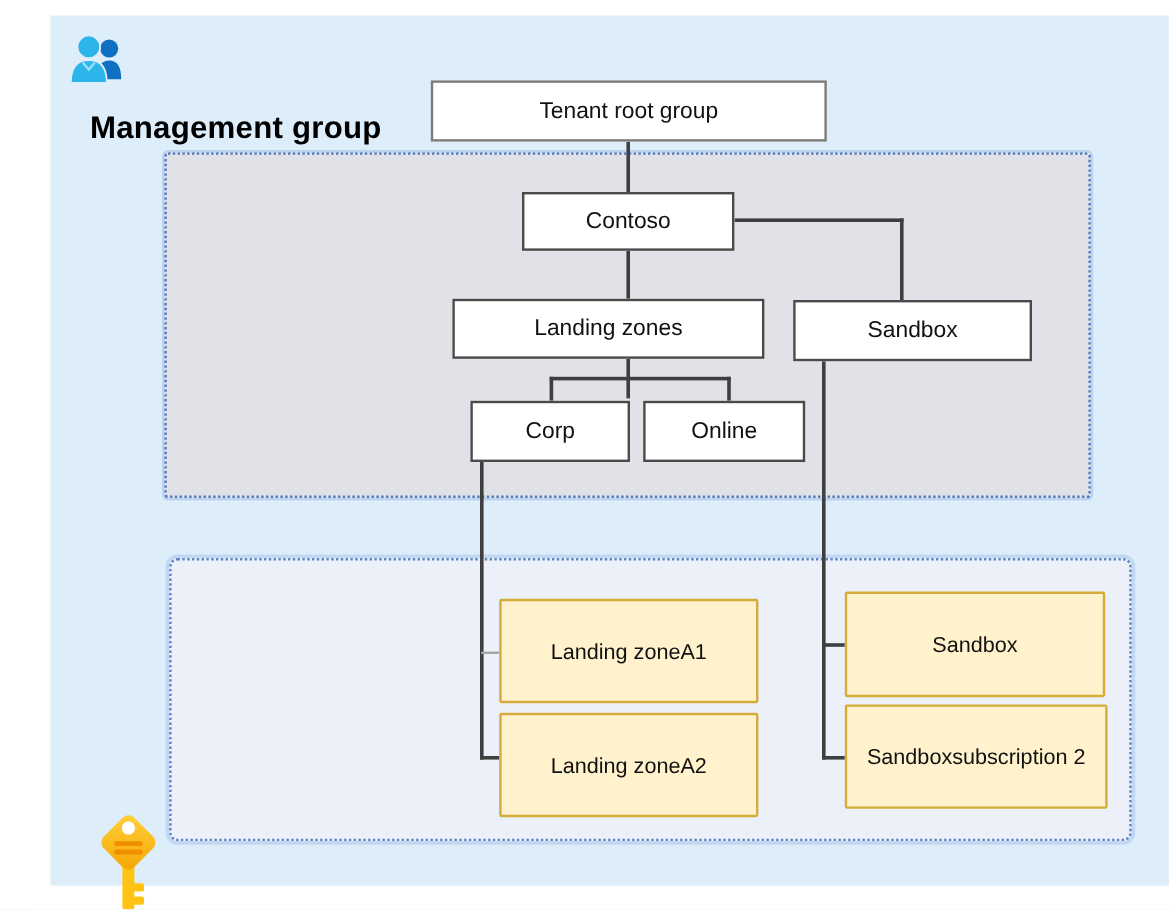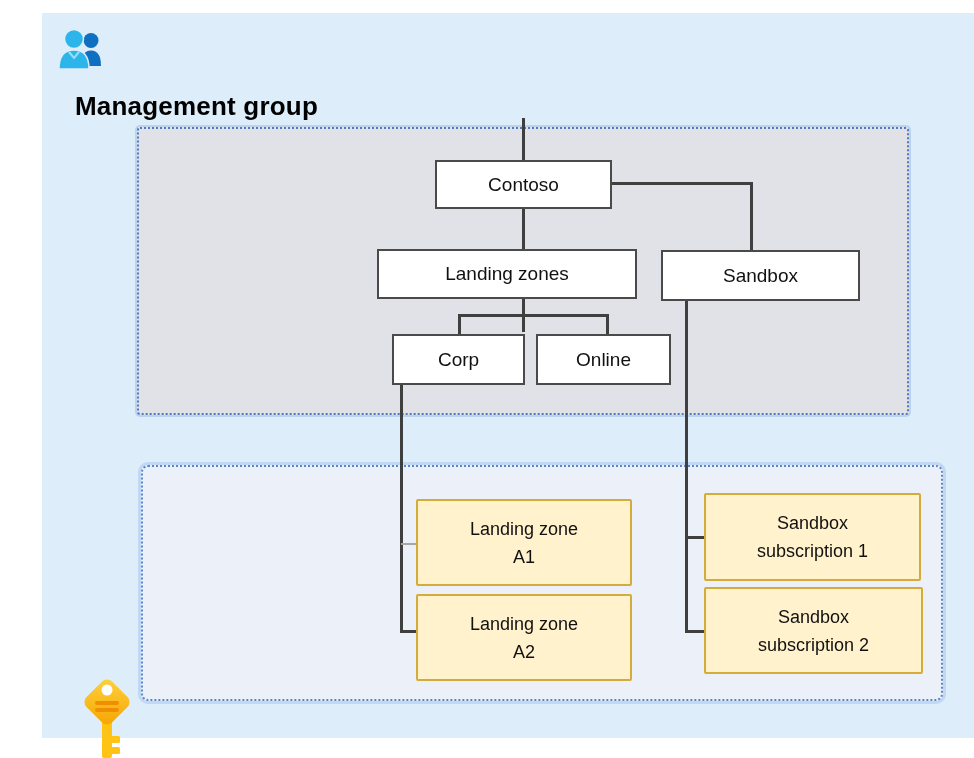--- a/index.html
+++ b/index.html
@@ -36,21 +36,21 @@
   }
   .node.tenant { left:317px; top:54px;  width:330px; height:51px; border-color:#7b7b7b; }
   .node.contoso { left:393px; top:147px; width:177px; height:49px;text-align:center; }
   .node.landing-zones { left:335px; top:236px; width:260px; height:50px; }
   .node.sandbox { left:619px; top:237px; width:199px; height:51px; }
   .node.corp { left:350px; top:321px; width:133px; height:51px; }
   .node.online { left:494px; top:321px; width:135px; height:51px; }
 
   .subnode {
     position:absolute; background:#fff2cc; border:2px solid #d5ab3a; border-radius:2px;
-    display:flex; flex-direction:column; align-items:center; justify-content:center;
+    display:flex; flex-direction:row; align-items:center; justify-content:center;
     font-size:18px; line-height:28px; color:#111; text-align:center; z-index:3;
   }
   .subnode.a1  { left:374px; top:486px; width:216px; height:87px; }
   .subnode.a2  { left:374px; top:581px; width:216px; height:87px; }
   .subnode.sb1 { left:662px; top:480px; width:217px; height:88px; }
   .subnode.sb2 { left:662px; top:574px; width:219px; height:87px; }
 
   .line { position:absolute; background:#3f3f3f; z-index:2; }
   .line.gray { background:#a6a6a6; }
 
@@ -112,37 +112,37 @@
     <div class="line" style="left:564px; top:301px; width:3px; height:20px;"></div>
 
     <div class="line" style="left:358px; top:372px; width:3px; height:248px;"></div>
     <div class="line" style="left:358px; top:617px; width:16px; height:3px;"></div>
     <div class="line gray" style="left:359px; top:530px; width:15px; height:2px;"></div>
 
     <div class="line" style="left:643px; top:288px; width:3px; height:332px;"></div>
     <div class="line" style="left:643px; top:617px; width:19px; height:3px;"></div>
     <div class="line" style="left:644px; top:523px; width:18px; height:3px;"></div>
 
+    <div class="node tenant">Tenant root group</div>
     <div class="node contoso">Contoso</div>
     <div class="node landing-zones">Landing zones</div>
     <div class="node sandbox">Sandbox</div>
     <div class="node corp">Corp</div>
     <div class="node online">Online</div>
 
     <div class="subnode a1">
       <span>Landing zone</span>
       <span>A1</span>
     </div>
     <div class="subnode a2">
       <span>Landing zone</span>
       <span>A2</span>
     </div>
     <div class="subnode sb1">
       <span>Sandbox</span>
-      <span>subscription 1</span>
     </div>
     <div class="subnode sb2">
       <span>Sandbox</span>
       <span>subscription 2</span>
     </div>
 
   </div>
 </div>
 
 </body></html>

